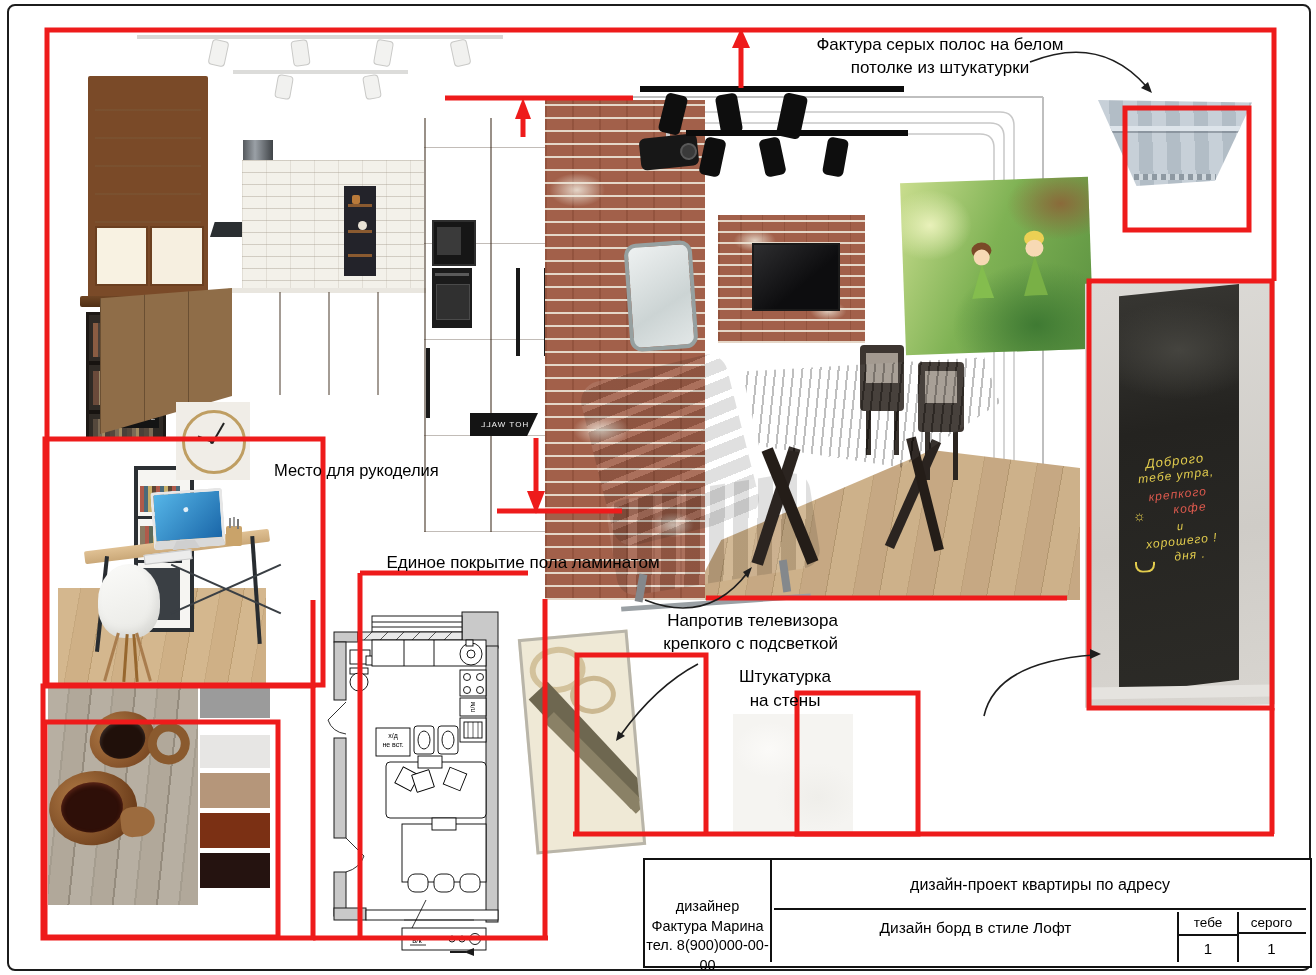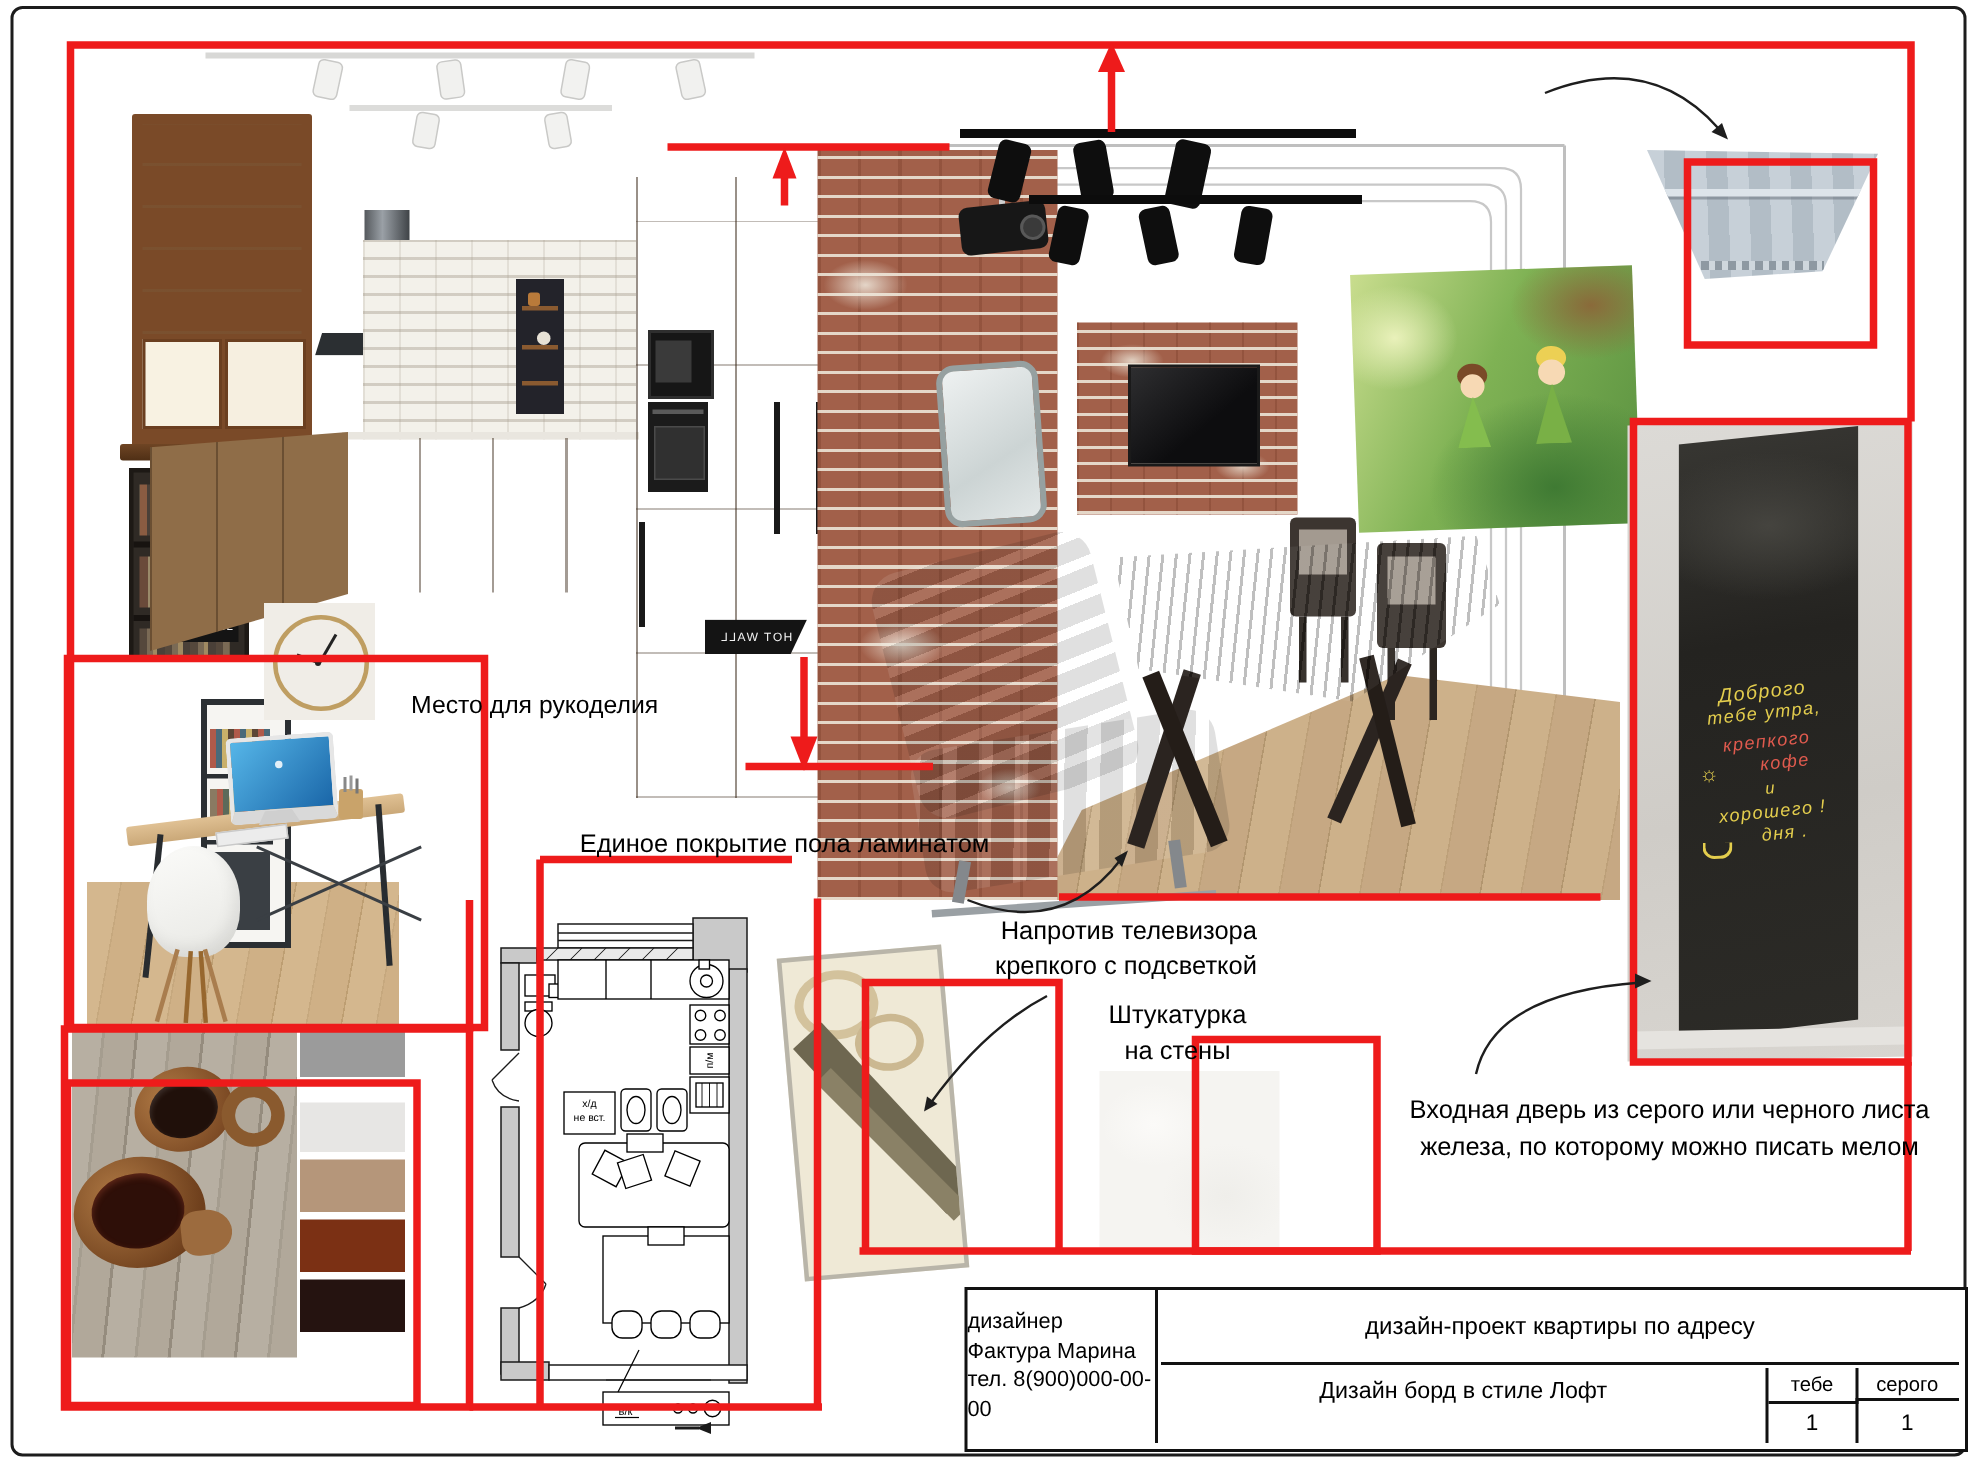--- a/index.html
+++ b/index.html
@@ -366,39 +366,39 @@
       <path d="M984,716 Q996,662 1094,655"></path>
     </g>
     <g fill="#1e1e1e">
       <polygon points="1152,93 1141,88 1148,82"></polygon>
       <polygon points="752,567 748,578 743,572"></polygon>
       <polygon points="616,741 618,731 625,736"></polygon>
       <polygon points="1101,654 1090,659 1090,649"></polygon>
     </g>
   </svg>
 
+  <div class="txt" style="left:800px;top:33px;width:280px;font-size:17px;line-height:23px;z-index:50;">
+    <div>Фактура серых полос на белом</div>
+    <div>потолке из штукатурки</div>
+  </div>
   <div class="txt" style="left:274px;top:461px;width:180px;font-size:16.5px;text-align:left;z-index:50;">Место для рукоделия</div>
   <div class="txt" style="left:383px;top:552px;width:280px;font-size:17px;line-height:22px;z-index:50;">
     <div>Единое покрытие пола ламинатом</div>
   </div>
   <div class="txt" style="left:598px;top:609px;width:240px;font-size:17px;line-height:23px;z-index:50;text-align:right;">
     <div>Напротив телевизора</div>
     <div>крепкого с подсветкой</div>
   </div>
   <div class="txt" style="left:712px;top:665px;width:146px;font-size:17px;line-height:24px;z-index:50;">
     <div>Штукатурка</div>
     <div>на стены</div>
   </div>
-  <div class="txt" style="left:938px;top:727px;width:350px;font-size:17px;line-height:25px;z-index:50;">
-    <div>Входная дверь из серого или черного листа</div>
-    <div>железа, по которому можно писать мелом</div>
-  </div>
 
   <div class="abs" style="left:643px;top:858px;width:665px;height:106px;border:2px solid #111;z-index:60;background:#fff;font-family:'Liberation Sans',sans-serif;">
-    <div class="abs" style="left:0;top:0;width:127px;height:102px;border-right:2px solid #111;text-align:left;font-size:14.5px;line-height:19.5px;padding-top:12px;box-sizing:border-box;">
+    <div class="abs" style="left:0;top:0;width:127px;height:102px;border-right:2px solid #111;text-align:center;font-size:14.5px;line-height:19.5px;padding-top:37px;box-sizing:border-box;">
       <div>дизайнер</div>
       <div>Фактура Марина</div>
       <div>тел. 8(900)000-00-00</div>
     </div>
     <div class="abs" style="left:129px;top:0;width:532px;height:50px;border-bottom:2px solid #111;text-align:center;font-size:16px;line-height:50px;box-sizing:border-box;">
       <span>дизайн-проект квартиры по адресу</span>
     </div>
     <div class="abs" style="left:129px;top:52px;width:405px;height:50px;border-right:2px solid #111;text-align:center;font-size:15.5px;line-height:22px;padding-top:5px;box-sizing:border-box;">
       <div>Дизайн борд в стиле Лофт</div>
     </div>

